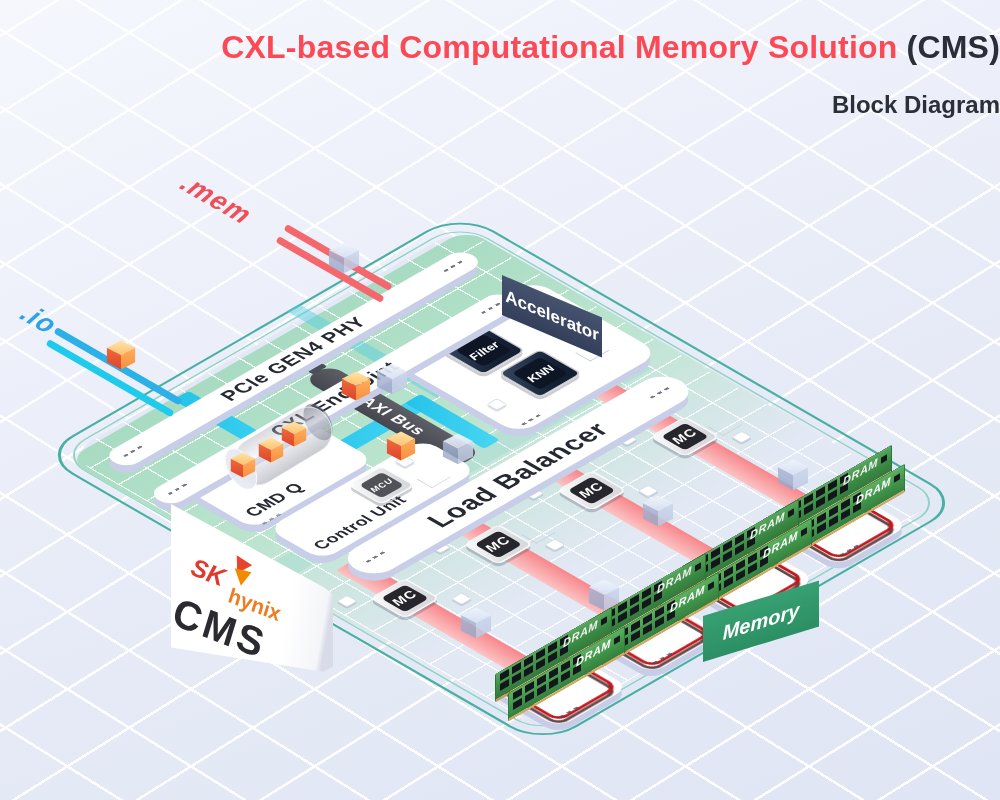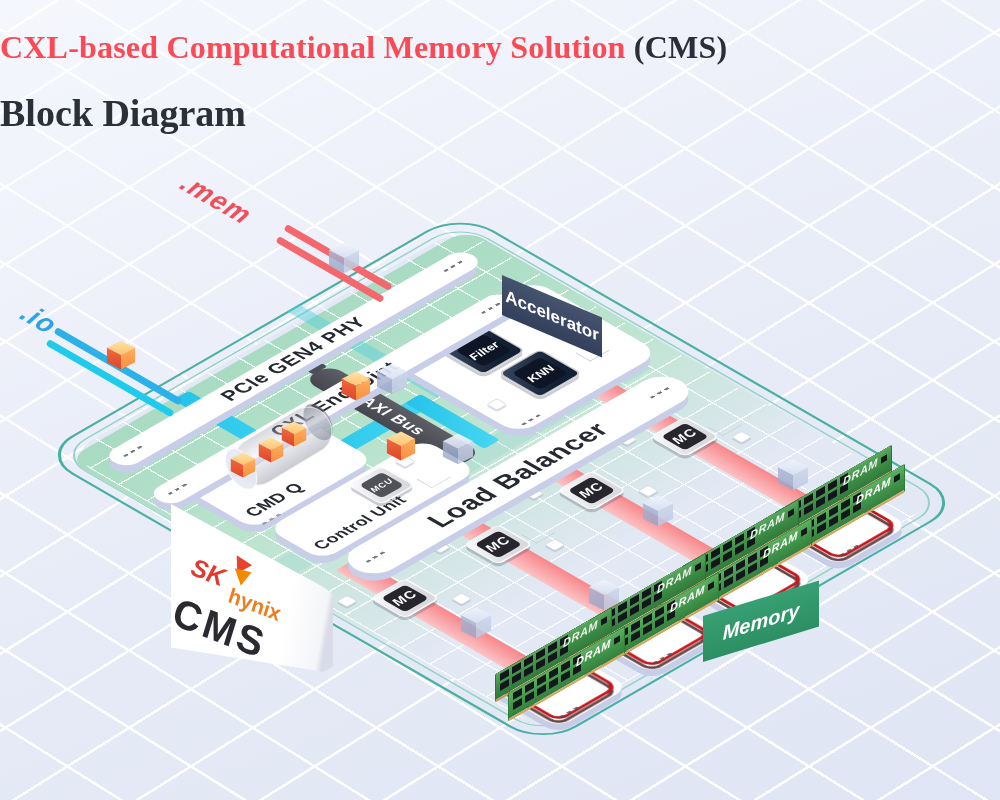--- a/index.html
+++ b/index.html
@@ -5,24 +5,24 @@
   html,body{margin:0;padding:0;}
   body{
     width:1000px;height:800px;position:relative;overflow:hidden;
     font-family:"Liberation Sans",sans-serif;
     background-color:#e9edf8;
     background-image:
       repeating-linear-gradient(32deg, rgba(255,255,255,0) 0 63px, rgba(255,255,255,.95) 63px 65.5px),
       repeating-linear-gradient(-32deg, rgba(255,255,255,0) 0 63px, rgba(255,255,255,.95) 63px 65.5px),
       linear-gradient(160deg,#f5f7fd 0%,#e7ebf7 55%,#dfe5f4 100%);
   }
-  .hdr{position:absolute;left:0;top:30px;width:1000px;text-align:left;font-family:Liberation Serif, serif;}
+  .hdr{position:absolute;left:0;top:30px;width:1000px;text-align:right;}
   .t1{font-size:32px;font-weight:800;letter-spacing:.2px;color:#fb4a55;line-height:1.1;}
   .t1 .suf{color:#2b2e38;}
-  .t2{margin-top:26px;font-size:38px;font-weight:800;color:#2b3038;}
+  .t2{margin-top:26px;font-size:24px;font-weight:800;color:#2b3038;}
 
   
   .plane{position:absolute;left:38px;top:455px;width:597px;height:714px;
     transform-origin:0 0;transform:scaleY(0.5774) rotate(-45deg);}
   .plane *{position:absolute;}
   .ringO{left:0;top:0;right:0;bottom:0;border:3px solid #47b0a2;border-radius:48px;}
   .ringI{left:13px;top:13px;right:13px;bottom:13px;border:2.5px solid #8fd2c7;border-radius:40px;}
   .board{left:20px;top:20px;right:20px;bottom:20px;border-radius:36px;background:#e3e8f5;}
   .green{left:14px;top:26px;width:566px;height:520px;border-radius:26px;
     background:linear-gradient(to bottom,#a8dbc2 0%,#bce4cf 45%,rgba(227,238,242,0) 96%);}

